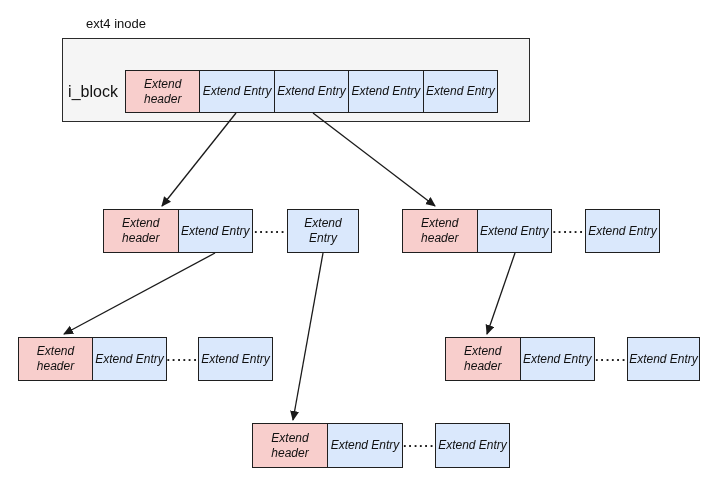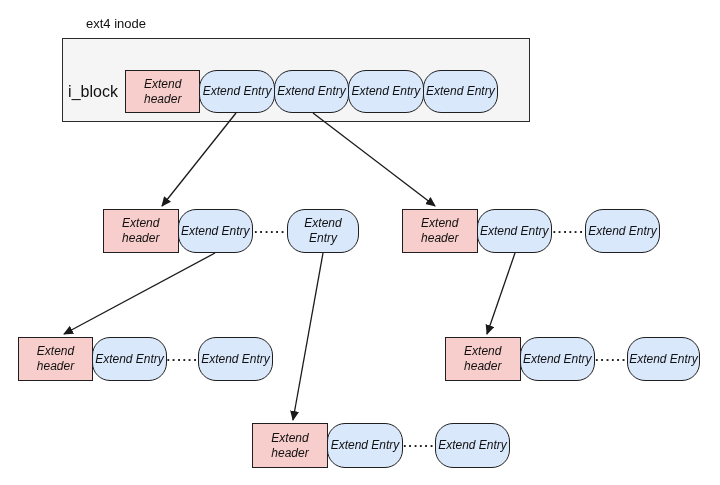--- a/index.html
+++ b/index.html
@@ -63,21 +63,21 @@
     line-height: 1.25;
     border: 1px solid #1f1f1f;
     box-sizing: border-box;
     padding: 0 1px;
     color: #111;
     font-style: italic;
   }
   .cell-row .cell { flex: 1; }
   .cell-row .cell + .cell { margin-left: -1px; }
   .cell.header { background: #f8cecc; }
-  .cell.entry  { background: #dae8fc; border-radius: 18px; }
+  .cell.entry  { background: #dae8fc; }
   .node {
     position: absolute;
     display: flex;
   }
   .node .cell { flex: 1; }
   .node .cell + .cell { margin-left: -1px; }
   .detached {
     position: absolute;
   }
   .detached .cell {

